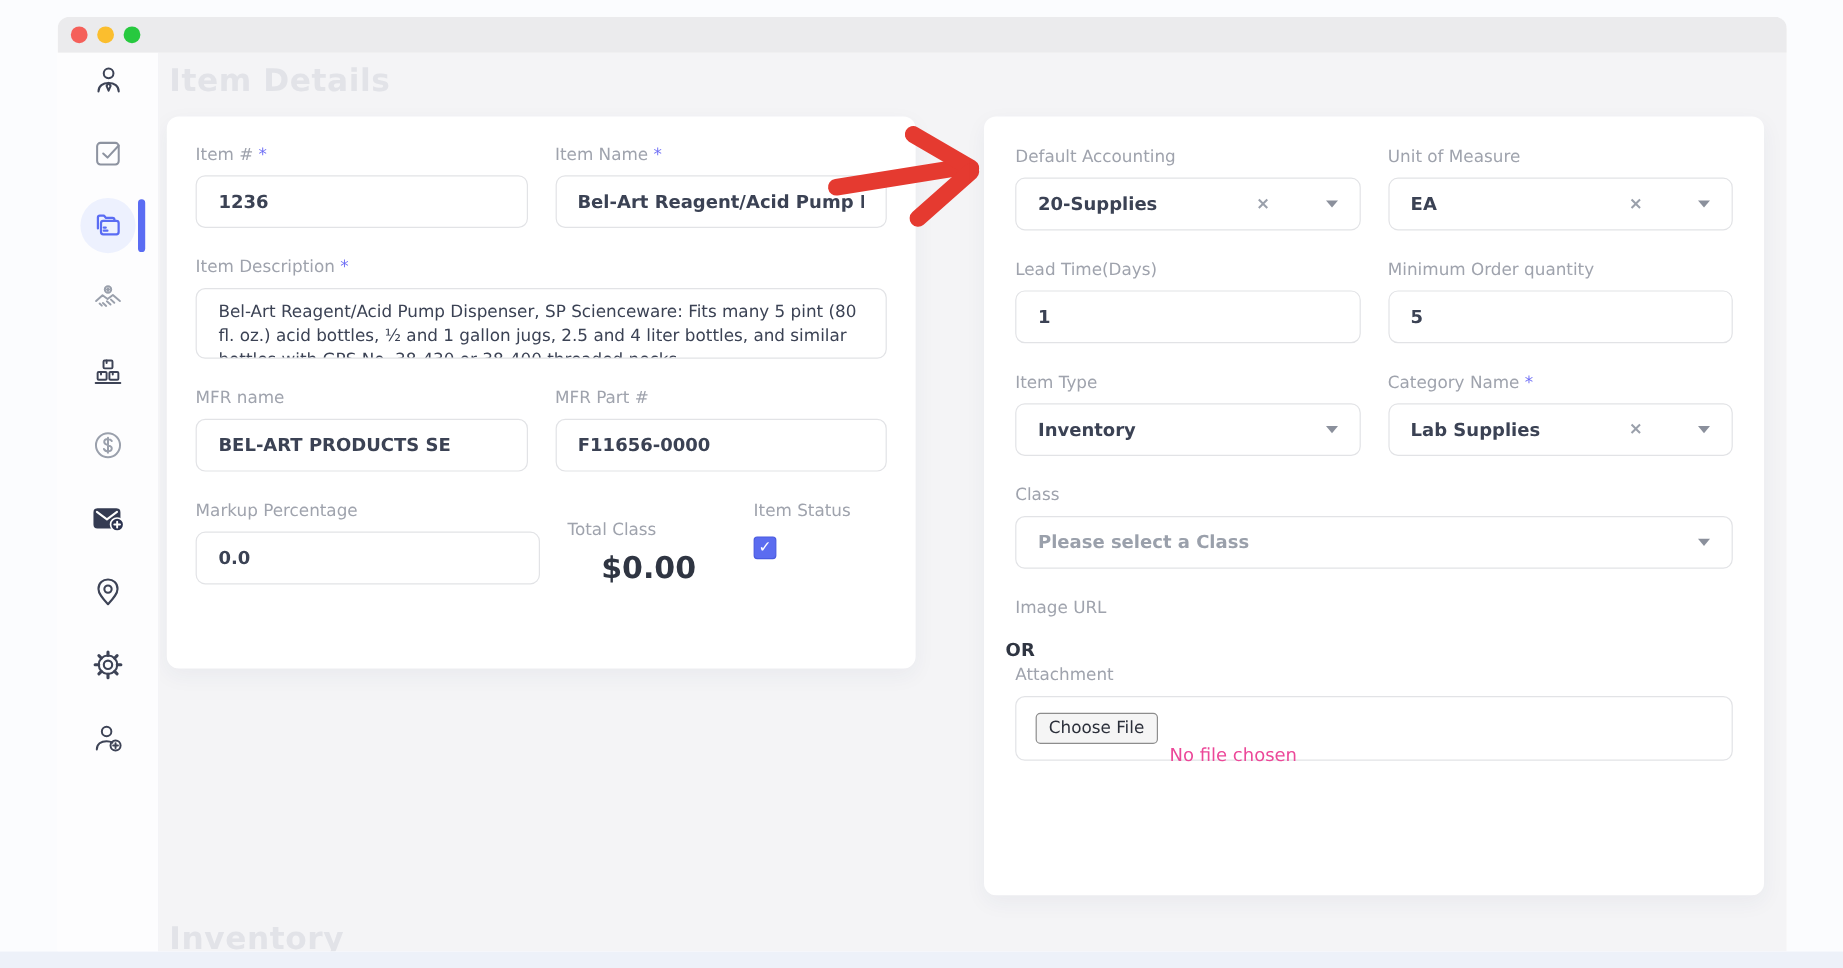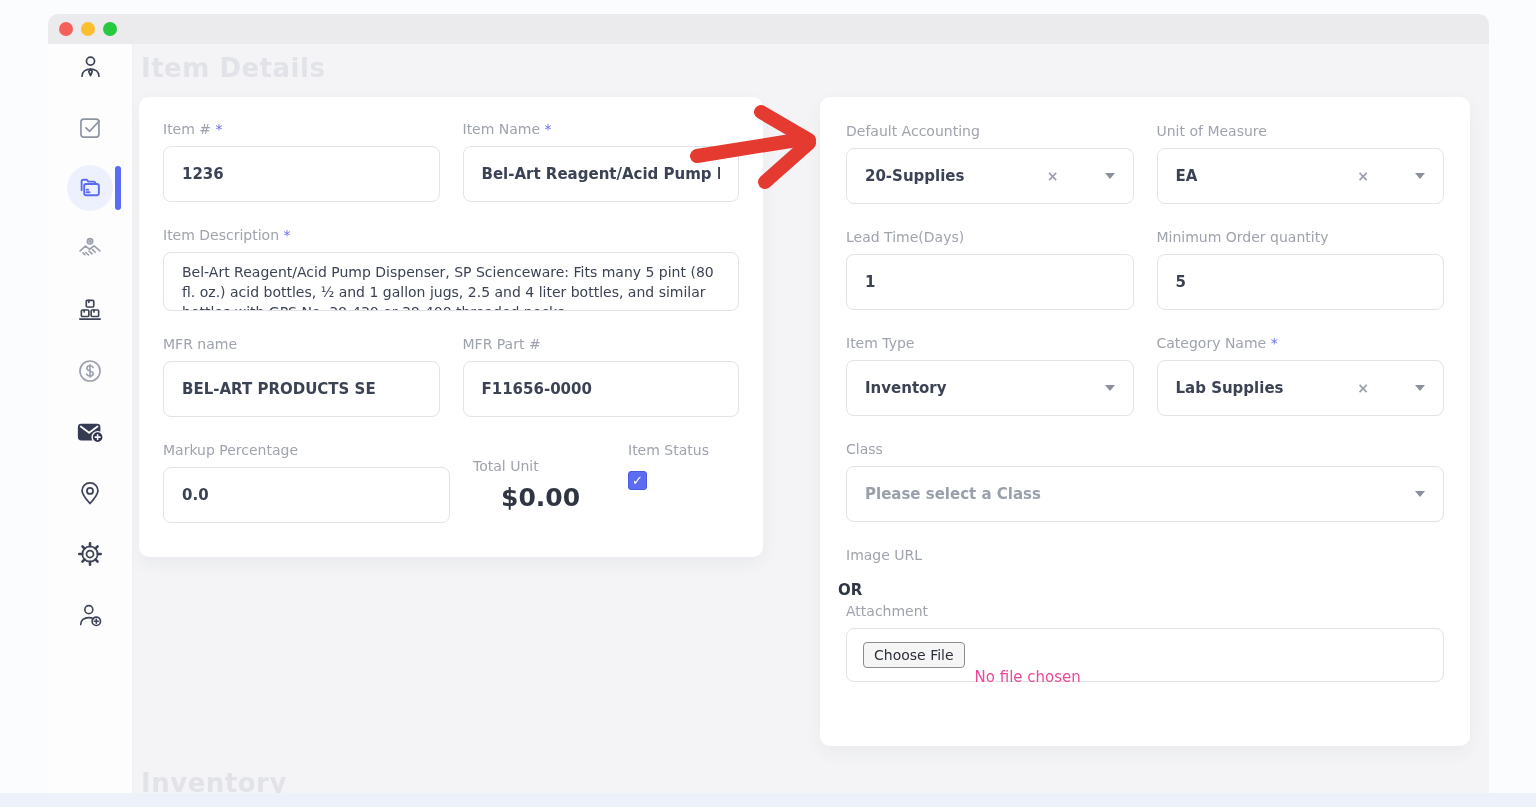--- a/index.html
+++ b/index.html
@@ -23,21 +23,21 @@
   .page-title { position:absolute; left:8px; font-size:26px; font-weight:bold; color:#e2e3e8; letter-spacing:.5px; }
   #title-top { top:9px; } #title-bottom { top:724px; }
   .card { position:absolute; background:#fff; border-radius:10px; box-shadow:0 6px 18px rgba(46,58,89,.05); padding:24px; }
   .card-left { left:6px; top:53px; width:624px; height:460px; }
   .card-right { left:687px; top:53px; width:650px; height:649px; padding:26px; }
   .row { display:flex; gap:23px; margin-bottom:25px; }
   .col { width:287px; } .card-right .col { width:288px; }
   .full { width:100%; }
   .lbl { font-size:14px; color:#9fa3ad; margin-bottom:9px; }
   .req { color:#6c6cf5; }
-  .box, input.box { height:56px; width:100%; border:1px solid #e2e3e6; border-radius:8px; background:#fff;
+  .box, input.box { height:44px; width:100%; border:1px solid #e2e3e6; border-radius:8px; background:#fff;
     padding:0 18px; font-size:15px; color:#3b4254; font-weight:600; outline:none;
     font-family:"DejaVu Sans","Liberation Sans",sans-serif; }
   .textbox { height:59px; border:1px solid #e2e3e6; border-radius:8px; padding:9px 18px 0 18px;
     font-size:14px; line-height:20px; color:#3b4254; overflow:hidden; }
   .select { display:flex; align-items:center; cursor:pointer;gap:20px; }
   .select .val { flex:1; white-space:nowrap; overflow:hidden; }
   .select .val.placeholder { color:#9aa0ab; font-weight:700; }
   .clear-x { color:#9aa0ab; font-size:14px; font-weight:bold; margin-right:26px; cursor:pointer; }
   .caret { width:0; height:0; border-left:5px solid transparent; border-right:5px solid transparent;
     border-top:6px solid #8b909c; cursor:pointer; }
@@ -172,21 +172,21 @@
             <div class="lbl">MFR Part #</div>
             <input class="box" value="F11656-0000" style="">
           </div>
         </div>
         <div class="row" style="margin-bottom:0;">
           <div class="col">
             <div class="lbl">Markup Percentage</div>
             <input class="box" value="0.0" style="">
           </div>
           <div class="price-col">
-            <div class="lbl">Total Unit</div>
+            <div class="lbl">Total Class</div>
             <div class="price-val">$0.00</div>
           </div>
           <div class="status-col">
             <div class="lbl">Item Status</div>
             <div class="checkbox">
                 <span>✓</span>
               </div>
           </div>
         </div>
       </div>

